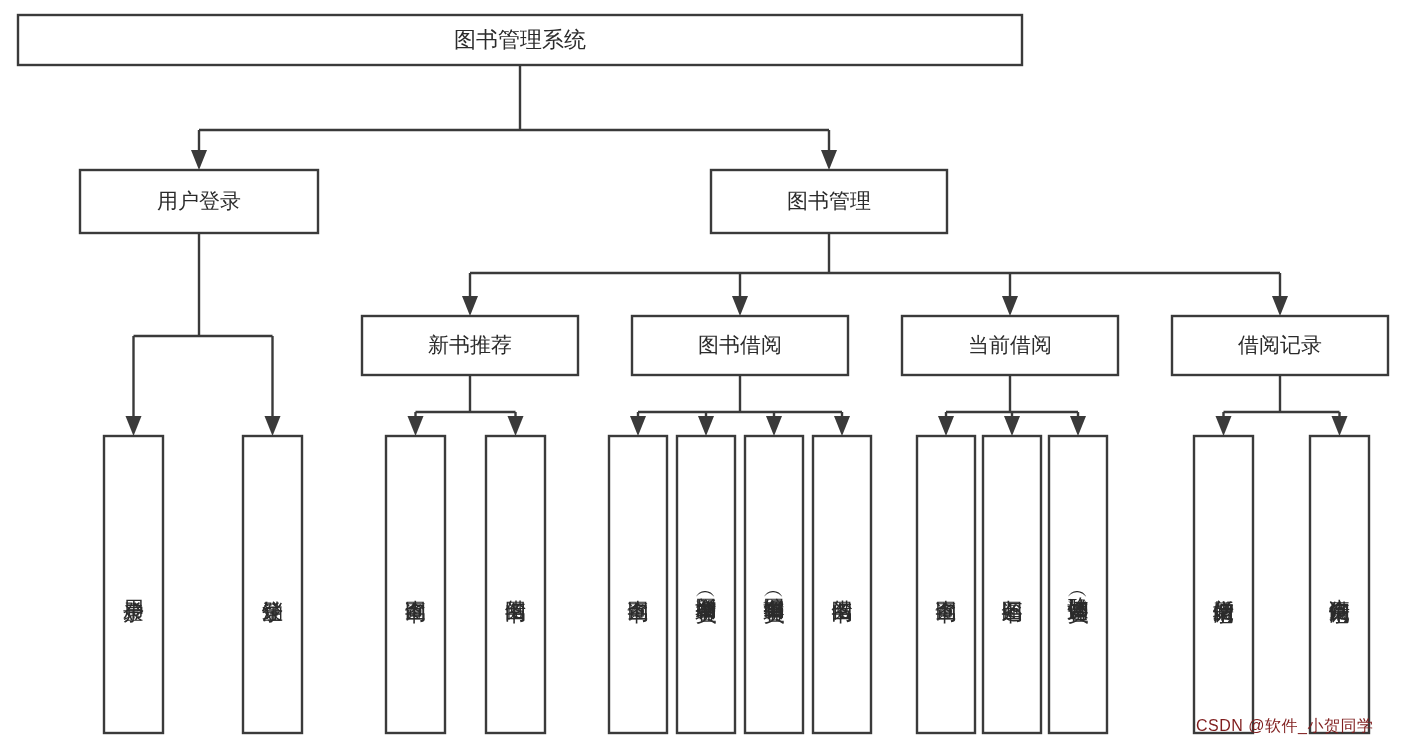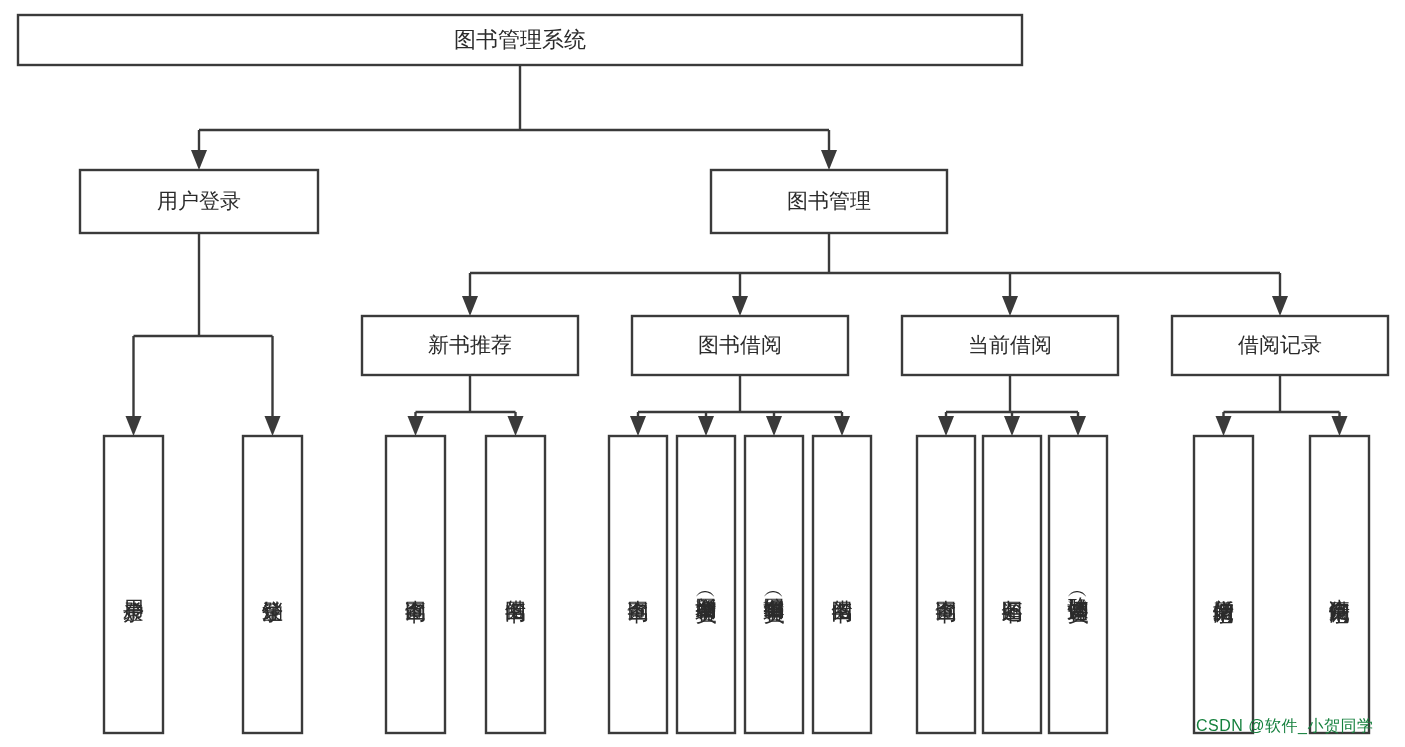--- a/index.html
+++ b/index.html
@@ -71,21 +71,21 @@
     line-height: 1.05;
     color: #2b2b2b;
     letter-spacing: 1px;
     white-space: nowrap;
     text-align: center;
   }
   .watermark {
     position: absolute;
     font-family: "Liberation Sans", "DejaVu Sans", sans-serif;
     font-size: 16px;
-    color: #15803d;
+    color: #7f1d1d;
     white-space: nowrap;
     letter-spacing: 0.5px;
   }
 </style>
 </head>
 <body>
 
 <div id="diagram-root">
   <svg class="diagram-canvas" viewBox="0 0 1405 747">
     <g id="connector-layer">

